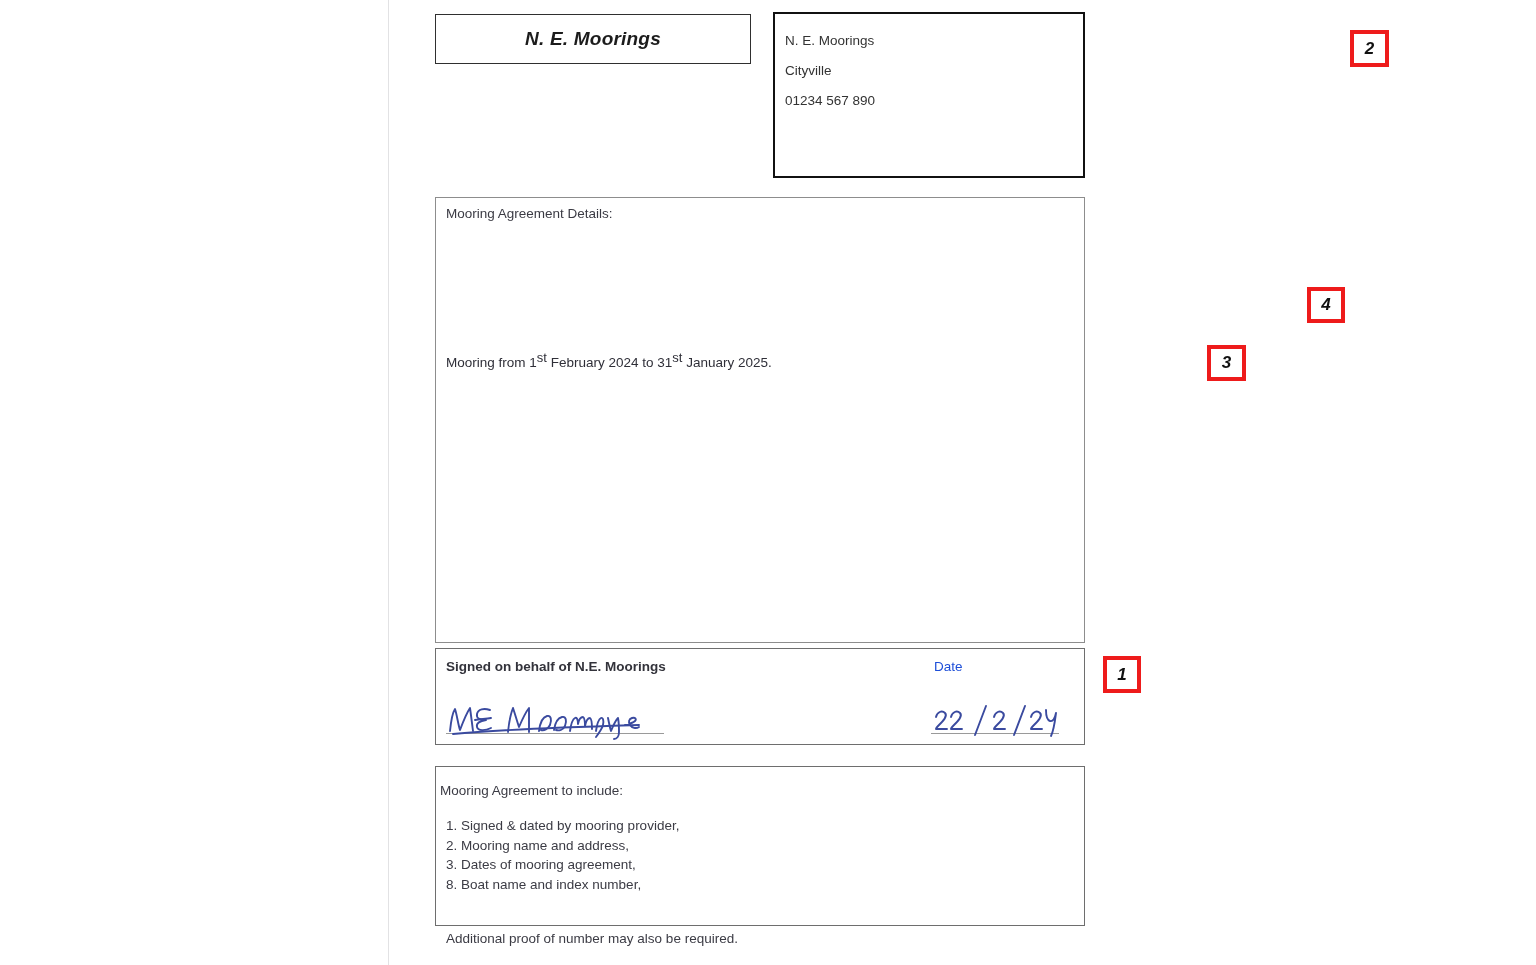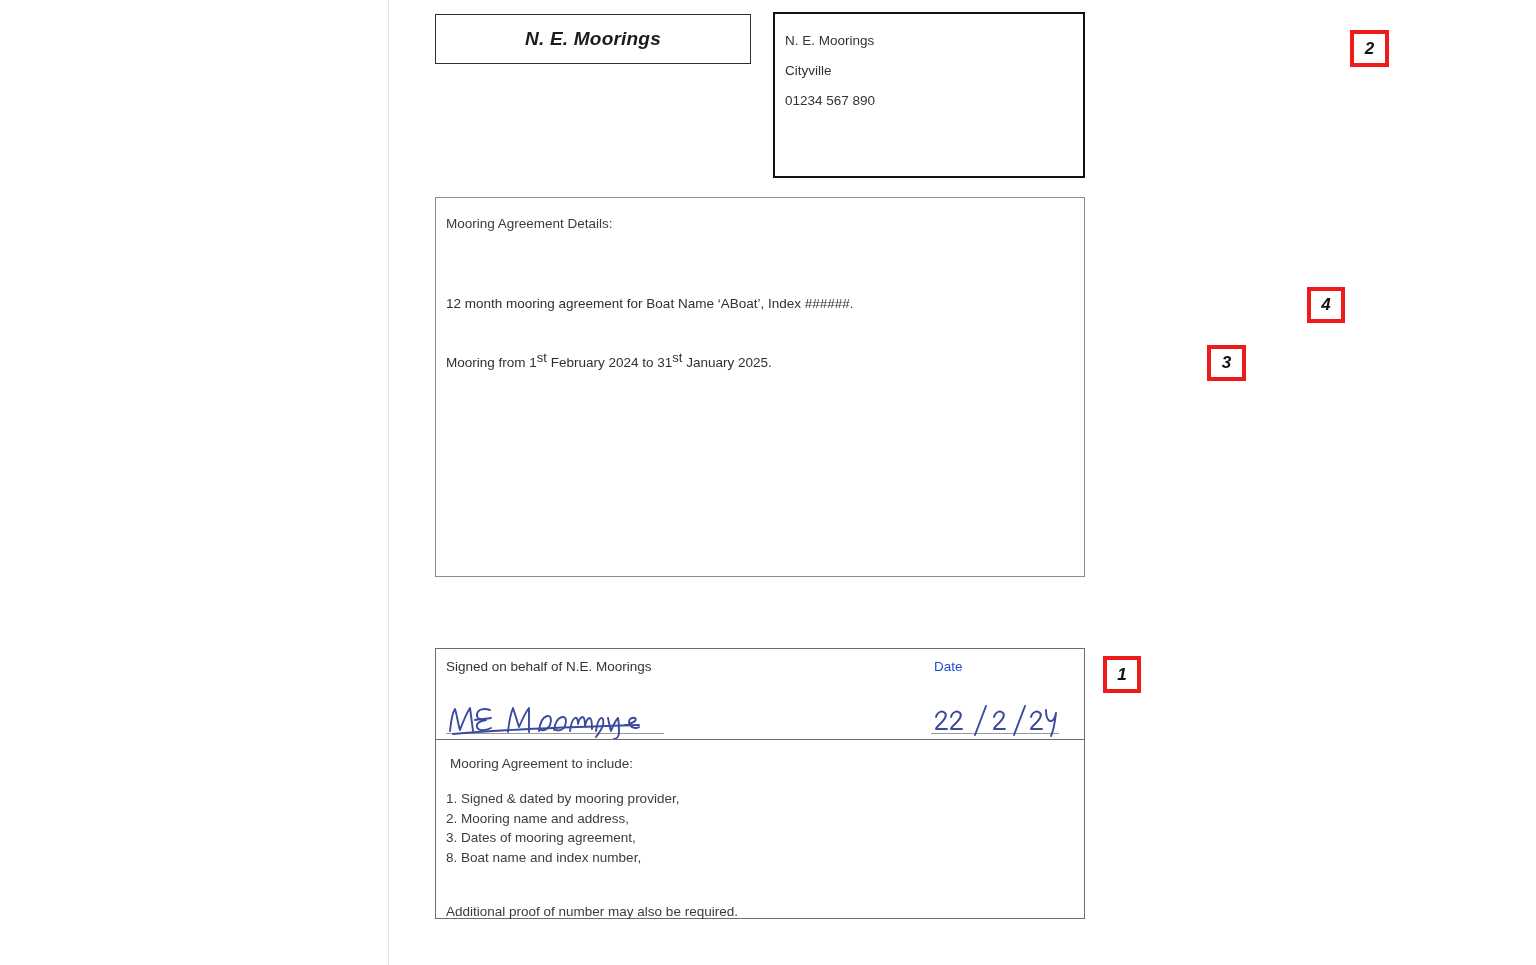--- a/index.html
+++ b/index.html
@@ -78,25 +78,25 @@
     line-height: 30px;
     white-space: nowrap;
   }
 
   
   .details-box {
     position: absolute;
     left: 0;
     top: 189px;
     width: 650px;
-    height: 380px;
+    height: 446px;
     border: 1px solid #8d8d8d;
     box-sizing: border-box;
     background: #fff;
-    padding: 12px 0 0 10px;
+    padding: 2px 0 0 10px;
   }
   .details-heading {
     font-size: 13.5px;
     color: #3b3b44;
     margin-top: 6px;
   }
   .detail-line {
     font-size: 13.5px;
     color: #2f2f38;
     white-space: nowrap;
@@ -122,20 +122,21 @@
     box-sizing: border-box;
     background: #fff;
   }
   .sig-label {
     position: absolute;
     left: 10px;
     top: 10px;
     font-size: 13.5px;
     color: #33333b;
     white-space: nowrap;
+    font-weight: bold;
   }
   .date-label {
     position: absolute;
     left: 498px;
     top: 10px;
     font-size: 13.5px;
     color: #1d4ed8;
   }
   .sig-line {
     position: absolute;
@@ -167,27 +168,27 @@
     top: 52px;
     width: 130px;
     height: 40px;
     pointer-events: none;
   }
 
   
   .checklist-box {
     position: absolute;
     left: 0;
-    top: 731px;
+    top: 758px;
     width: 650px;
-    height: 180px;
+    height: 160px;
     border: 1px solid #6e6e6e;
     box-sizing: border-box;
     background: #fff;
-    padding: 8px 0 0 14px;
+    padding: 8px 0 0 4px;
   }
   .checklist-heading {
     font-size: 13.5px;
     color: #3b3b44;
     margin-top: 8px;
   }
   .checklist-items {
     list-style: none;
     margin: 0;
     padding: 0;
@@ -243,21 +244,20 @@
 
   <div class="address-box">
     <div class="address-line">N. E. Moorings</div>
     <div class="address-line">Cityville</div>
     <div class="address-line">01234 567 890</div>
   </div>
 
   <div class="details-box">
     <div class="details-heading">Mooring Agreement Details:</div>
 
-    <div class="detail-line boat">12 month mooring agreement for Boat Name ‘ABoat’, Index ######.</div>
 
     <div class="detail-line dates"><span>Mooring from 1</span><sup>st</sup><span> February 2024 to 31</span><sup>st</sup><span> January 2025.</span></div>
   </div>
 
   <div class="signature-box">
     <div class="sig-label">Signed on behalf of N.E. Moorings</div>
     <div class="date-label">Date</div>
 
     <div class="sig-line"></div>
     <div class="date-line"></div>

